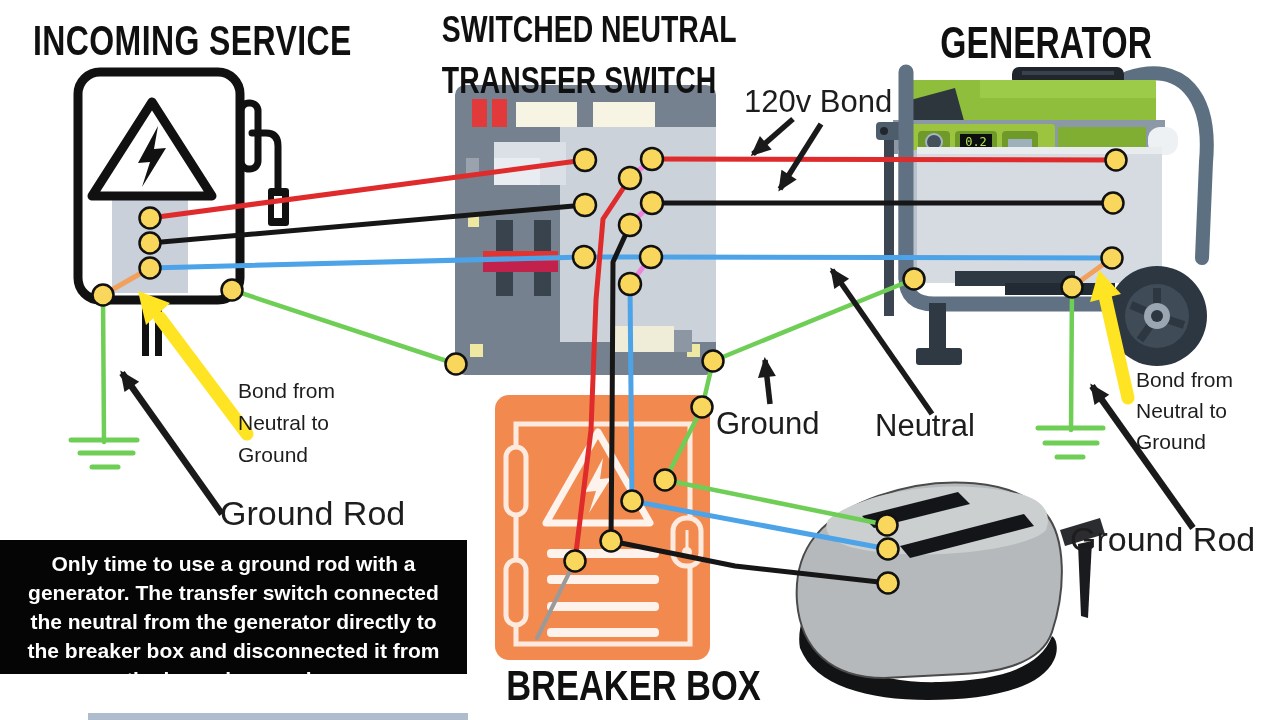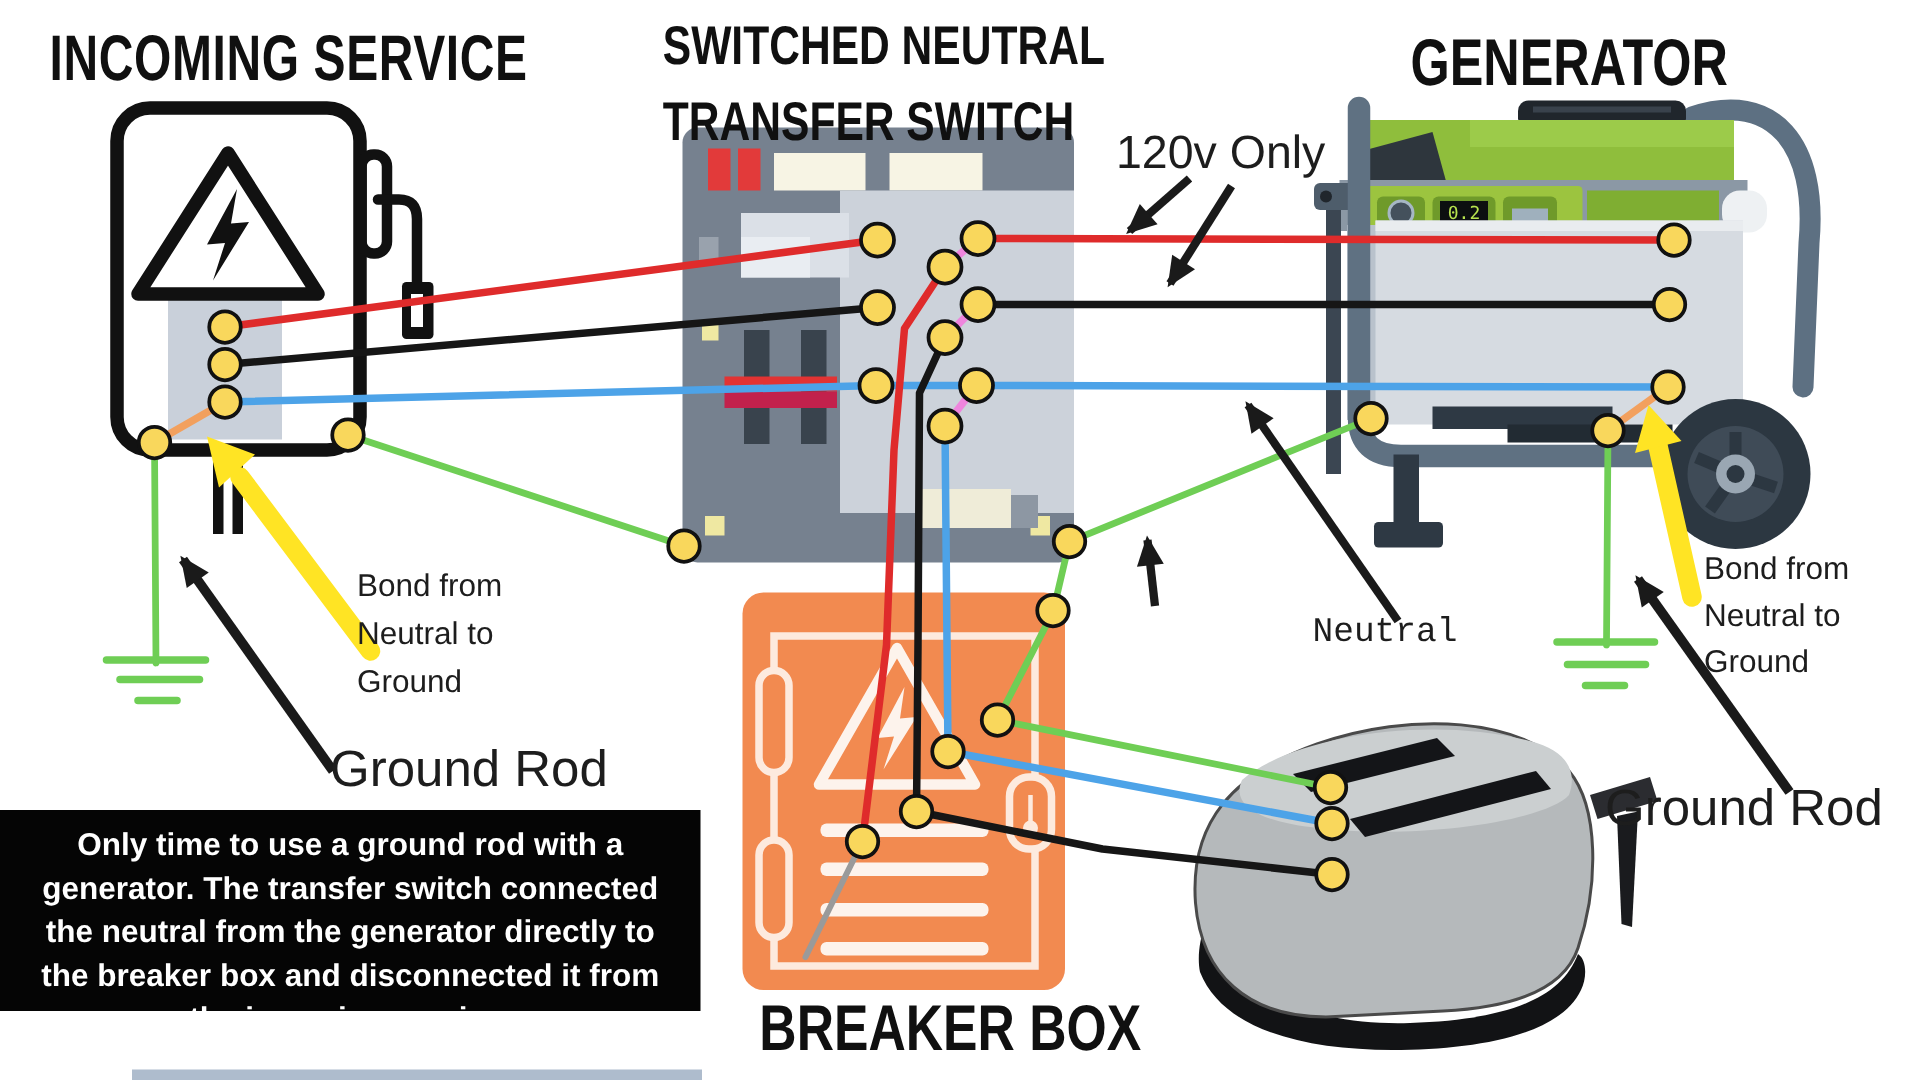--- a/index.html
+++ b/index.html
@@ -10,21 +10,21 @@
   .t-incoming{left:33px;top:16px;font-size:39px;transform:scale(0.82,1.1);transform-origin:left top;letter-spacing:.5px;}
   .t-switch{left:420px;top:5px;width:312px;text-align:center;font-size:33px;line-height:46px;
             transform:scale(0.86,1.1);transform-origin:center top;white-space:nowrap;}
   .t-generator{left:925px;top:18px;width:192px;text-align:center;font-size:40px;
             transform:scale(0.84,1.1);transform-origin:center top;}
   .t-breaker{left:488px;top:661px;width:228px;text-align:center;font-size:41px;
             transform:scale(0.84,1.05);transform-origin:center top;}
   .lbl{position:absolute;color:#1d1d1d;white-space:nowrap;}
   .l-voltage{left:744px;top:84px;font-size:31px;}
   .l-ground{left:716px;top:406px;font-size:31px;}
-  .l-neutral{left:875px;top:408px;font-size:23px;font-family:Liberation Mono, monospace;}
+  .l-neutral{left:875px;top:408px;font-size:31px;}
   .l-groundrod-left{left:220px;top:494px;font-size:34px;}
   .l-groundrod-right{left:1070px;top:520px;font-size:34px;}
   .l-bond{white-space:normal;font-size:21px;}
   .l-bond-left{left:238px;top:375px;width:128px;line-height:32px;}
   .l-bond-right{left:1136px;top:364px;width:124px;line-height:31px;}
   .caption{position:absolute;left:0;top:540px;width:467px;height:134px;background:#050505;color:#ffffff;
            font-weight:bold;font-size:21px;line-height:29px;text-align:center;padding:9px 12px;
            box-sizing:border-box;overflow:hidden;}
   
   .w{fill:none;stroke-linecap:round;stroke-linejoin:round;}
@@ -235,21 +235,22 @@
 </svg>
 
 <div class="title t-incoming">INCOMING SERVICE</div>
 <div class="title t-switch">
   <div>SWITCHED NEUTRAL</div>
   <div>TRANSFER SWITCH</div>
 </div>
 <div class="title t-generator">GENERATOR</div>
 <div class="title t-breaker">BREAKER BOX</div>
 
-<div class="lbl l-voltage">120v Only</div>
+<div class="lbl l-voltage">120v Bond</div>
+<div class="lbl l-ground">Ground</div>
 <div class="lbl l-neutral">Neutral</div>
 <div class="lbl l-groundrod-left">Ground Rod</div>
 <div class="lbl l-groundrod-right">Ground Rod</div>
 <div class="lbl l-bond l-bond-left">Bond from Neutral to Ground</div>
 <div class="lbl l-bond l-bond-right">Bond from Neutral to Ground</div>
 
 <div class="caption">Only time to use a ground rod with a generator.  The transfer switch connected the neutral from the generator directly to the breaker box and disconnected it from the incoming service.</div>
 
 </div>
 

